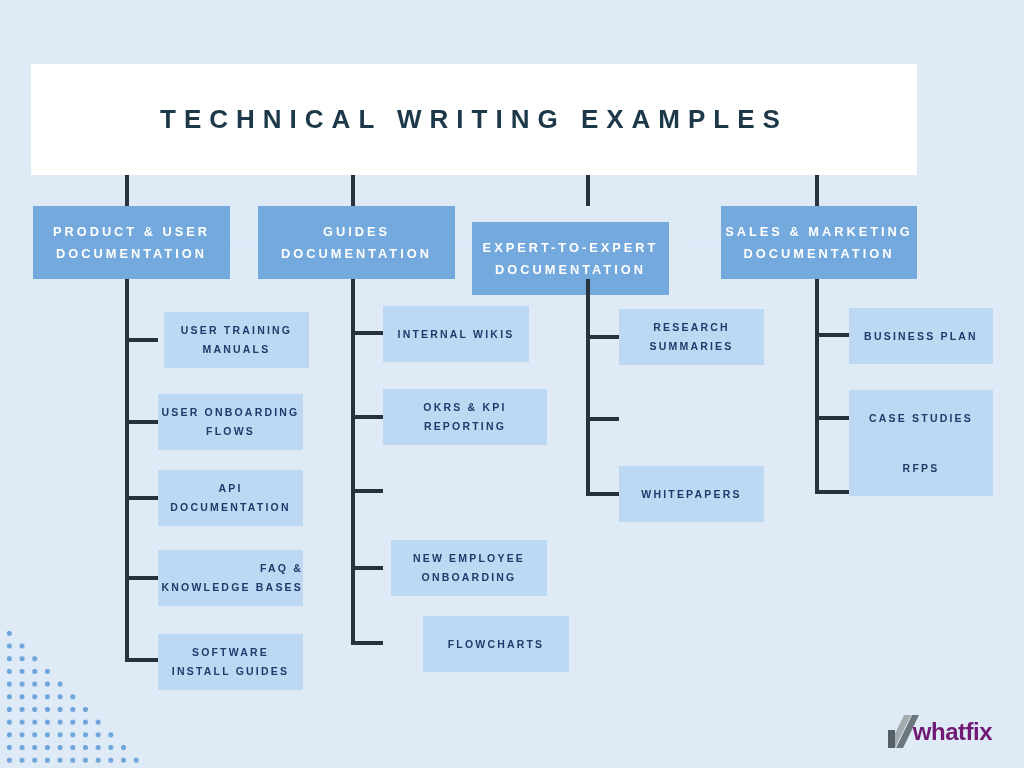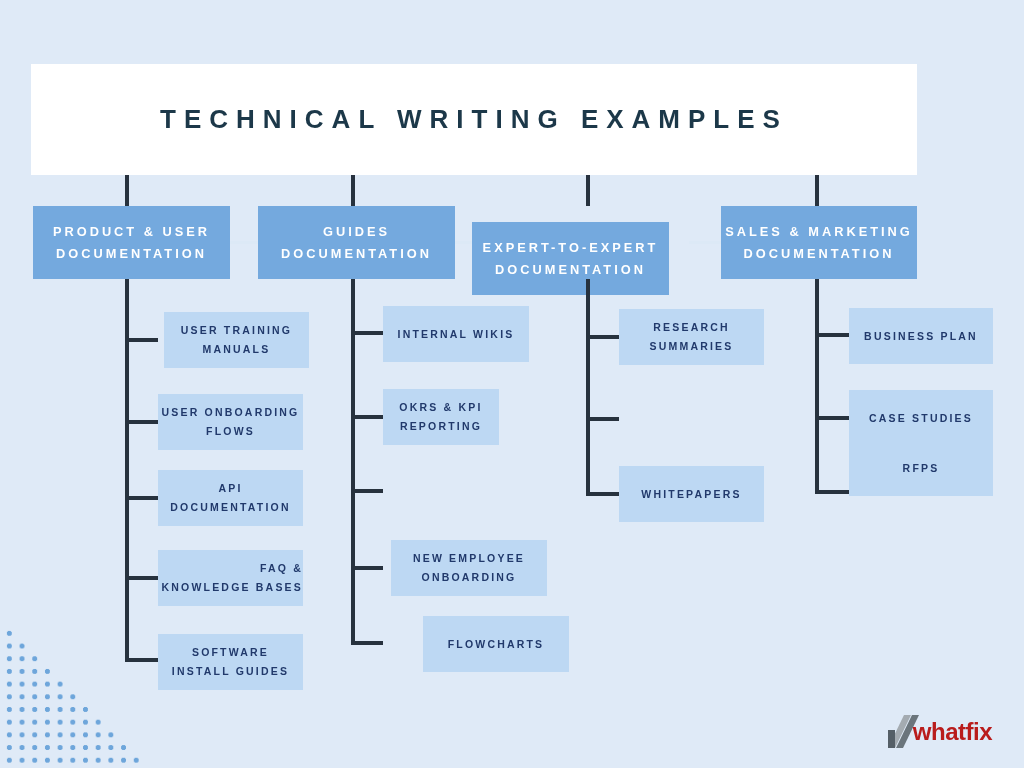--- a/index.html
+++ b/index.html
@@ -31,21 +31,21 @@
 
   
   .dots{position:absolute;left:-3px;top:617px;width:152px;height:151px;
         background-image:radial-gradient(circle,#6ea6db 2.2px,rgba(0,0,0,0) 2.9px);
         background-size:12.7px 12.7px;background-position:6px 10px;
         clip-path:polygon(0 0,100% 100%,0 100%);}
 
   
   .logo{position:absolute;right:32px;bottom:19px;display:flex;align-items:center;}
   .logo svg{margin-right:-7px;}
-  .logo .word{color:#b91c1c;font-size:24px;font-weight:bold;letter-spacing:-0.5px;}
+  .logo .word{color:#701a75;font-size:24px;font-weight:bold;letter-spacing:-0.5px;}
 </style>
 </head>
 <body>
 
 <div id="canvas">
 
   <div class="dots"></div>
 
   <div class="header">
     <h1>TECHNICAL WRITING EXAMPLES</h1>
@@ -109,21 +109,21 @@
   <div class="hstub" style="left:351px;top:331px;width:32px;"></div>
   <div class="hstub" style="left:351px;top:415px;width:32px;"></div>
   <div class="hstub" style="left:351px;top:489px;width:32px;"></div>
   <div class="hstub" style="left:351px;top:566px;width:32px;"></div>
   <div class="hstub" style="left:351px;top:641px;width:32px;"></div>
 
   <div class="kid" style="left:383px;top:306px;width:146px;">
     <span>INTERNAL WIKIS</span>
     <span></span>
   </div>
-  <div class="kid" style="left:383px;top:389px;width:116px;">
+  <div class="kid" style="left:383px;top:389px;width:164px;">
     <span>OKRS &amp; KPI</span>
     <span>REPORTING</span>
   </div>
   <div class="kid" style="left:391px;top:540px;width:156px;">
     <span>NEW EMPLOYEE</span>
     <span>ONBOARDING</span>
   </div>
   <div class="kid" style="left:383px;top:616px;width:146px;margin-left:40px;">
     <span>FLOWCHARTS</span>
     <span></span>

